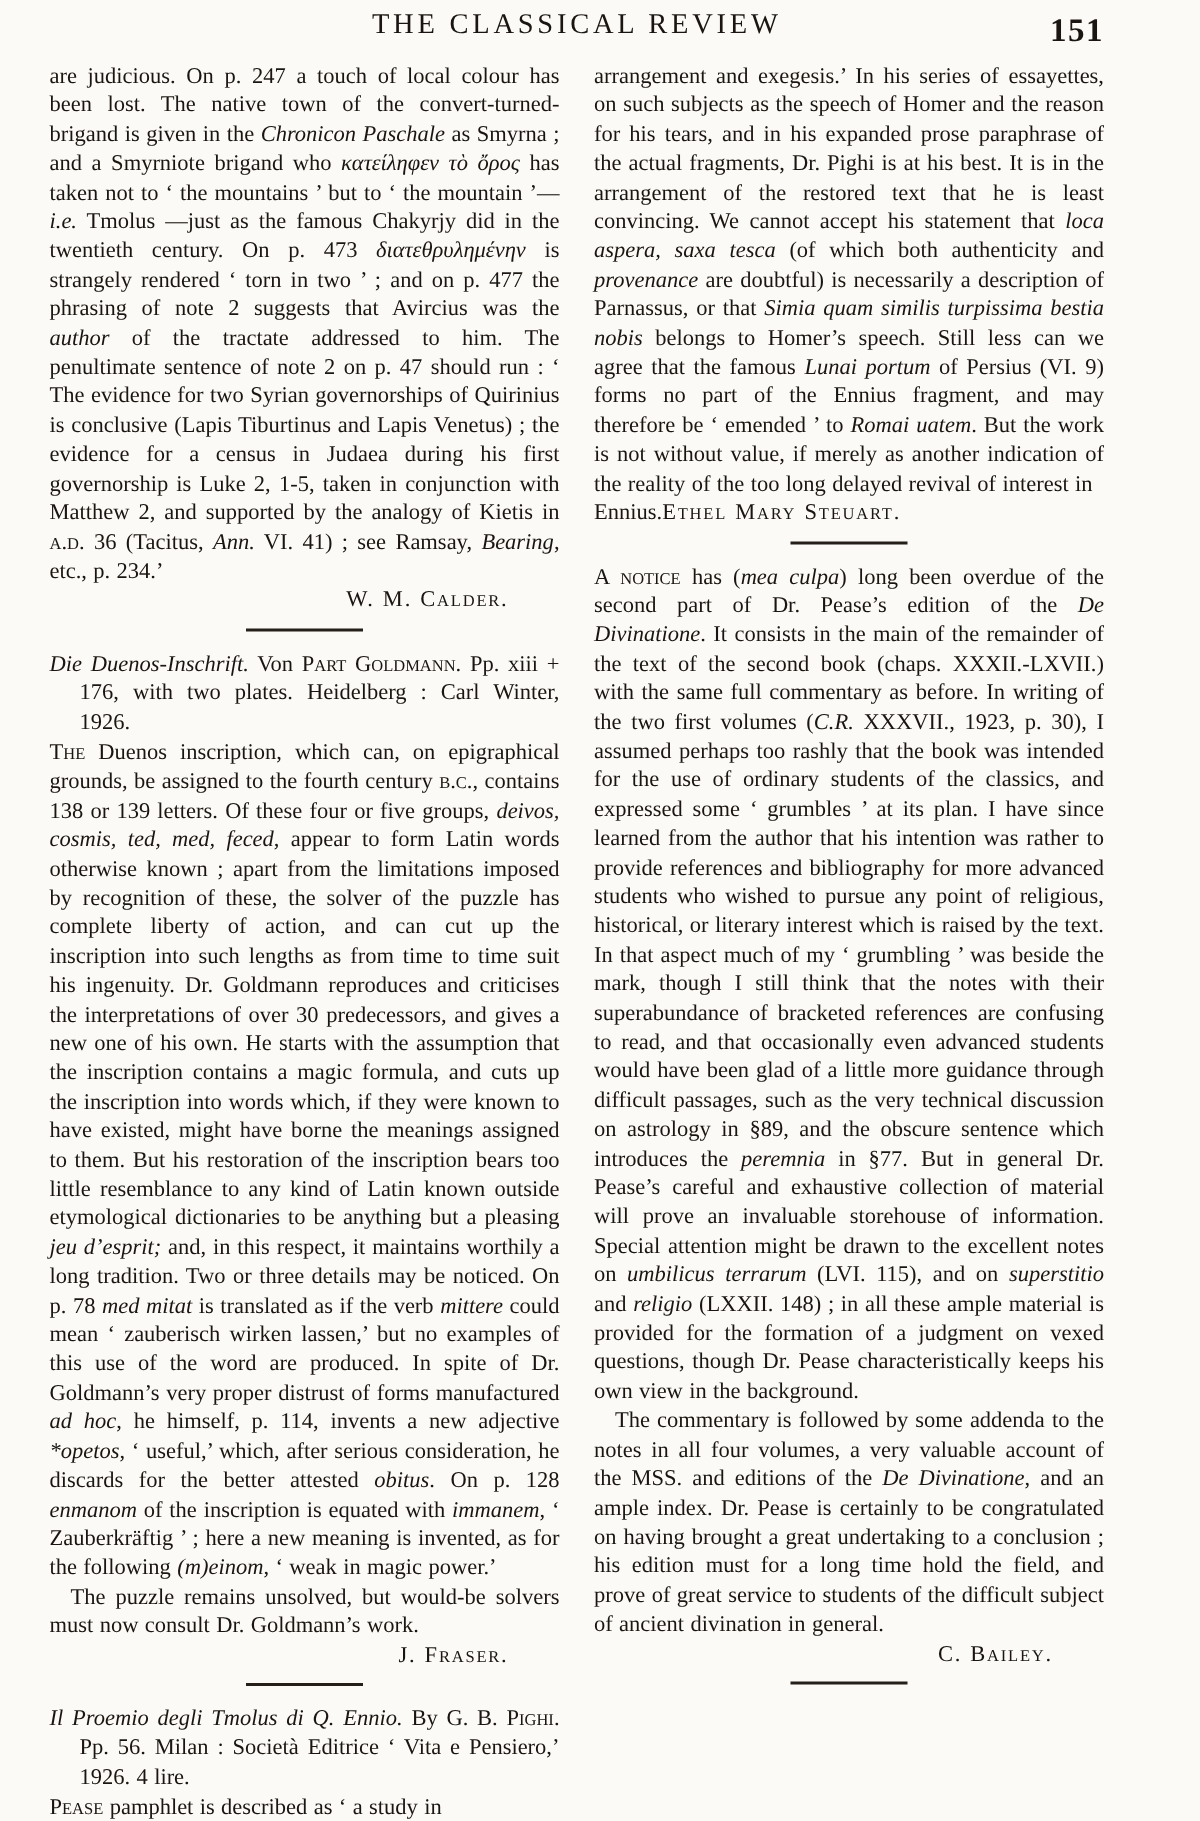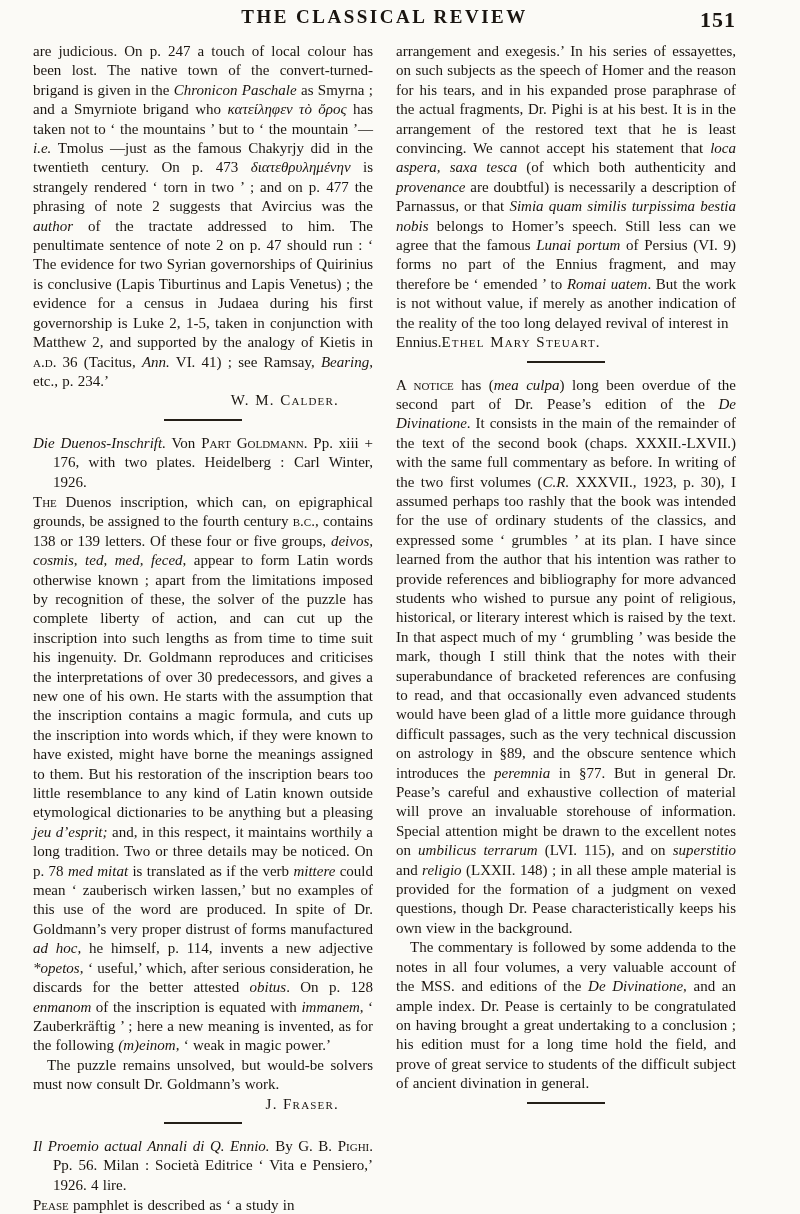--- a/index.html
+++ b/index.html
@@ -7,21 +7,21 @@
     width:800px;height:1214px;
     background:#fbfaf6;
     color:#1a1510;
     font-family:"Liberation Serif", serif;
     overflow:hidden;
   }
   .page{position:relative;padding:4px 64px 0 33px;}
   .header{position:relative;height:34px;}
   .journal-title{
     text-align:center;
-    font-size:19px;font-weight:bold;
+    font-size:19px;font-weight:normal;
     letter-spacing:2.5px;
     padding-top:2px;
   }
   .page-number{
     position:absolute;right:0;top:3px;
     font-size:22px;font-weight:bold;letter-spacing:1px;
     font-variant:small-caps;
   }
   .columns{display:flex;gap:23px;margin-top:4px;}
   .col{
@@ -74,33 +74,34 @@
 
       <div class="divider"></div>
 
       <p class="heading"><span class="run-i">Die Duenos-Inschrift.</span><span>  Von </span><span class="run-sc">Part Goldmann</span><span>.  Pp. xiii + 176, with two plates.  Heidelberg :  Carl Winter, 1926.</span></p>
       <p class="para"><span class="run-sc">The</span><span> Duenos inscription, which can, on epigraphical grounds, be assigned to the fourth century </span><span class="run-sc">b.c.</span><span>, contains 138 or 139 letters.  Of these four or five groups, </span><span class="run-i">deivos, cosmis, ted, med, feced</span><span>, appear to form Latin words otherwise known ; apart from the limitations imposed by recognition of these, the solver of the puzzle has complete liberty of action, and can cut up the inscription into such lengths as from time to time suit his ingenuity.  Dr. Goldmann reproduces and criticises the interpretations of over 30 predecessors, and gives a new one of his own.  He starts with the assumption that the inscription contains a magic formula, and cuts up the inscription into words which, if they were known to have existed, might have borne the meanings assigned to them.  But his restoration of the inscription bears too little resemblance to any kind of Latin known outside etymological dictionaries to be anything but a pleasing </span><span class="run-i">jeu d’esprit;</span><span> and, in this respect, it maintains worthily a long tradition.  Two or three details may be noticed.  On p. 78 </span><span class="run-i">med mitat</span><span> is translated as if the verb </span><span class="run-i">mittere</span><span> could mean ‘ zauberisch wirken lassen,’ but no examples of this use of the word are produced.  In spite of Dr. Goldmann’s very proper distrust of forms manufactured </span><span class="run-i">ad hoc</span><span>, he himself, p. 114, invents a new adjective </span><span class="run-i">*opetos</span><span>, ‘ useful,’ which, after serious consideration, he discards for the better attested </span><span class="run-i">obitus</span><span>.  On p. 128 </span><span class="run-i">enmanom</span><span> of the inscription is equated with </span><span class="run-i">immanem</span><span>, ‘ Zauberkräftig ’ ; here a new meaning is invented, as for the following </span><span class="run-i">(m)einom</span><span>, ‘ weak in magic power.’</span></p>
       <p class="para indent"><span>The puzzle remains unsolved, but would-be solvers must now consult Dr. Goldmann’s work.</span></p>
       <div class="sig">J. Fraser.</div>
 
       <div class="divider"></div>
 
-      <p class="heading"><span class="run-i">Il Proemio actual Annali di Q. Ennio.</span><span>  By G. B. </span><span class="run-sc">Pighi</span><span>.  Pp. 56.  Milan :  Società Editrice ‘ Vita e Pensiero,’ 1926.  4 lire.</span></p>
+      <p class="heading"><span class="run-i">Il Proemio degli Tmolus di Q. Ennio.</span><span>  By G. B. </span><span class="run-sc">Pighi</span><span>.  Pp. 56.  Milan :  Società Editrice ‘ Vita e Pensiero,’ 1926.  4 lire.</span></p>
       <p class="para"><span class="run-sc">Pease</span><span> pamphlet is described as ‘ a study in</span></p>
     </div>
 
     <div class="col">
       <p class="para"><span>arrangement and exegesis.’  In his series of essayettes, on such subjects as the speech of Homer and the reason for his tears, and in his expanded prose paraphrase of the actual fragments, Dr. Pighi is at his best.  It is in the arrangement of the restored text that he is least convincing.  We cannot accept his statement that </span><span class="run-i">loca aspera, saxa tesca</span><span> (of which both authenticity and </span><span class="run-i">provenance</span><span> are doubtful) is necessarily a description of Parnassus, or that </span><span class="run-i">Simia quam similis turpissima bestia nobis</span><span> belongs to Homer’s speech.  Still less can we agree that the famous </span><span class="run-i">Lunai portum</span><span> of Persius (VI. 9) forms no part of the Ennius fragment, and may therefore be ‘ emended ’ to </span><span class="run-i">Romai uatem</span><span>.  But the work is not without value, if merely as another indication of the reality of the too long delayed revival of interest in</span></p>
       <div class="sigline">
         <span>Ennius.</span>
         <span class="signame">Ethel Mary Steuart.</span>
       </div>
 
       <div class="divider"></div>
 
       <p class="para"><span class="run-sc">A notice</span><span> has (</span><span class="run-i">mea culpa</span><span>) long been overdue of the second part of Dr. Pease’s edition of the </span><span class="run-i">De Divinatione</span><span>.  It consists in the main of the remainder of the text of the second book (chaps. XXXII.-LXVII.) with the same full commentary as before.  In writing of the two first volumes (</span><span class="run-i">C.R.</span><span> XXXVII., 1923, p. 30), I assumed perhaps too rashly that the book was intended for the use of ordinary students of the classics, and expressed some ‘ grumbles ’ at its plan.  I have since learned from the author that his intention was rather to provide references and bibliography for more advanced students who wished to pursue any point of religious, historical, or literary interest which is raised by the text.  In that aspect much of my ‘ grumbling ’ was beside the mark, though I still think that the notes with their superabundance of bracketed references are confusing to read, and that occasionally even advanced students would have been glad of a little more guidance through difficult passages, such as the very technical discussion on astrology in §89, and the obscure sentence which introduces the </span><span class="run-i">peremnia</span><span> in §77.  But in general Dr. Pease’s careful and exhaustive collection of material will prove an invaluable storehouse of information.  Special attention might be drawn to the excellent notes on </span><span class="run-i">umbilicus terrarum</span><span> (LVI. 115), and on </span><span class="run-i">superstitio</span><span> and </span><span class="run-i">religio</span><span> (LXXII. 148) ; in all these ample material is provided for the formation of a judgment on vexed questions, though Dr. Pease characteristically keeps his own view in the background.</span></p>
       <p class="para indent"><span>The commentary is followed by some addenda to the notes in all four volumes, a very valuable account of the MSS. and editions of the </span><span class="run-i">De Divinatione</span><span>, and an ample index.  Dr. Pease is certainly to be congratulated on having brought a great undertaking to a conclusion ; his edition must for a long time hold the field, and prove of great service to students of the difficult subject of ancient divination in general.</span></p>
+      <div class="sig">C. Bailey.</div>
 
       <div class="divider"></div>
     </div>
 
   </div>
 </div>
 
 </body></html>

